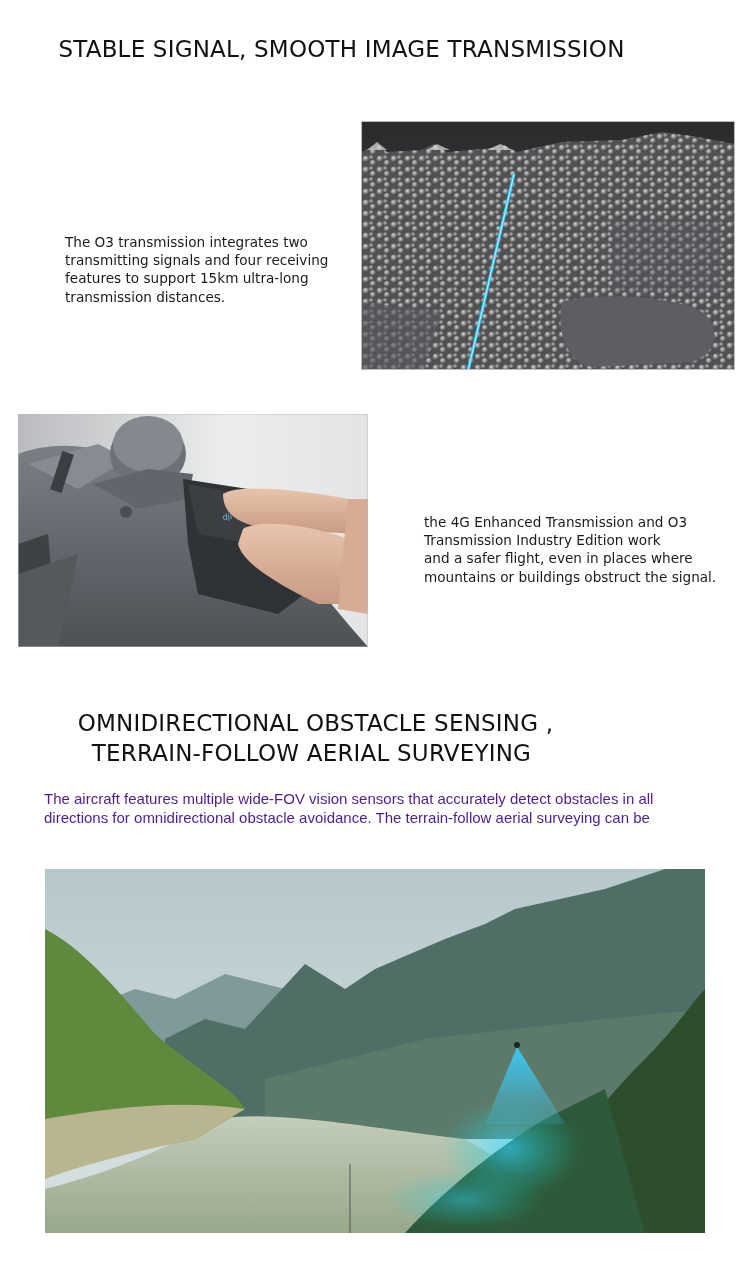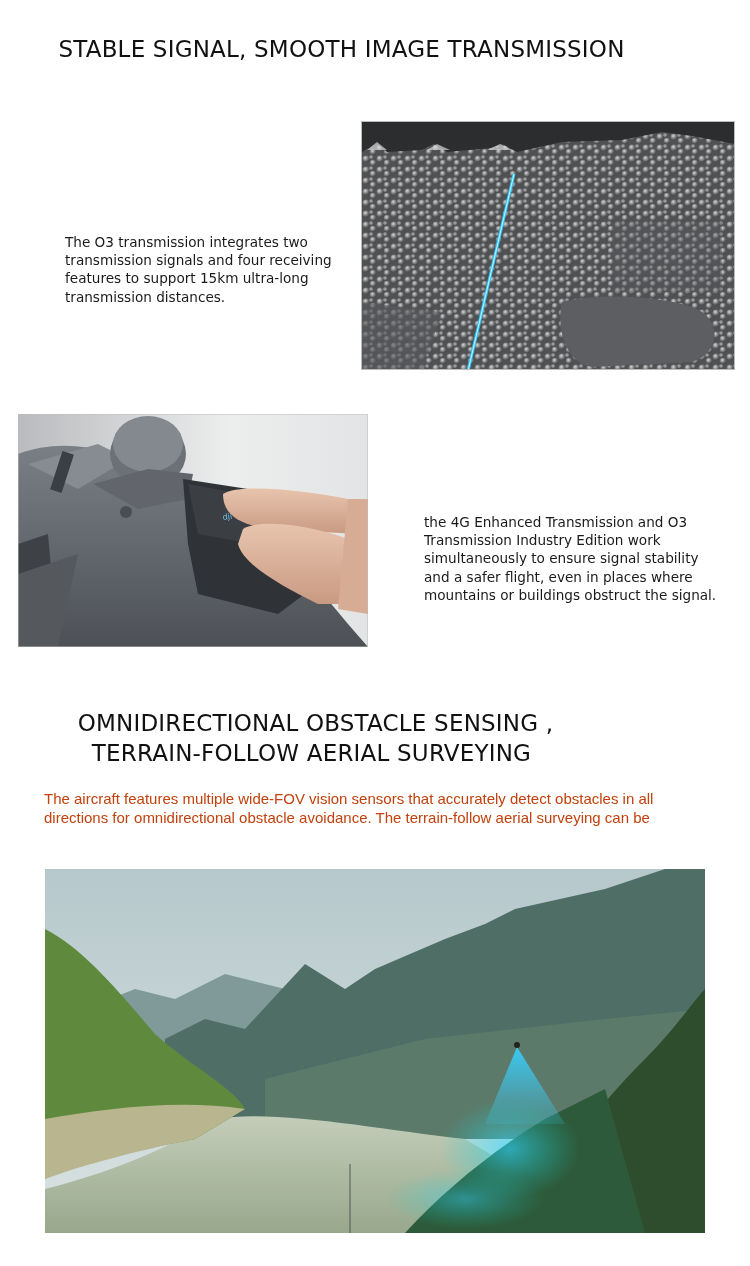--- a/index.html
+++ b/index.html
@@ -2,33 +2,33 @@
 <html><head>
 <meta charset="utf-8">
 <style>
   * { margin:0; padding:0; box-sizing:border-box; }
   html, body { width:750px; height:1266px; background:#ffffff; overflow:hidden; }
   body { position:relative; font-family:"Liberation Sans", "DejaVu Sans", sans-serif; color:#1a1a1a; }
   .abs { position:absolute; }
   .h1 { font-family:"DejaVu Sans", sans-serif; font-size:23px; font-weight:400; letter-spacing:0.2px; color:#111; text-align:center; white-space:nowrap; }
   .body-text { font-family:"DejaVu Sans", sans-serif; font-size:13.6px; line-height:18.2px; color:#1a1a1a;margin-top:23px; }
   .body-text span { display:block; white-space:nowrap; }
-  .wide-text { font-family:"Liberation Sans", sans-serif; font-size:15px; line-height:18.5px; color:#c2410c; }
+  .wide-text { font-family:"Liberation Sans", sans-serif; font-size:15px; line-height:18.5px; color:#4c1d95; }
   .wide-text span { display:block; white-space:nowrap; }
   .img-box { position:absolute; overflow:hidden; }
   svg { display:block; }
 </style>
 </head>
 <body>
 
 <div class="abs h1" style="left:0; width:683px; top:36px;">STABLE SIGNAL, SMOOTH IMAGE TRANSMISSION</div>
 
 <div class="abs body-text" style="left:65px; top:210px;">
   <span>The O3 transmission integrates two</span>
-  <span>transmission signals and four receiving</span>
+  <span>transmitting signals and four receiving</span>
   <span>features to support 15km ultra-long</span>
   <span>transmission distances.</span>
 </div>
 
 <div class="img-box" style="left:361px; top:121px; width:374px; height:249px; border:1px solid #bbb; background:#3a3b3d;">
   <svg width="374" height="249" viewBox="0 0 374 249">
     <defs>
       <linearGradient id="sky1" x1="0" y1="0" x2="0" y2="1">
         <stop offset="0" stop-color="#2b2c2e"></stop>
           <stop offset="1" stop-color="#3a3b3e"></stop>
@@ -94,21 +94,20 @@
     <path d="M205 80 C220 70 280 75 330 85 C350 90 350 110 340 120 L250 115 C220 110 205 100 205 80Z" fill="url(#skin)"></path>
     <path d="M225 115 C240 105 290 110 330 125 C350 135 350 175 330 190 L300 190 C260 170 225 150 220 130Z" fill="url(#skin)"></path>
     <path d="M330 85 L350 85 L350 200 L320 195Z" fill="#d6ac95"></path>
     <rect x="0" y="0" width="350" height="233" fill="none" stroke="#bdbdbd" stroke-width="1"></rect>
   </svg>
 </div>
 
 <div class="abs body-text" style="left:424px; top:490px;">
   <span>the 4G Enhanced Transmission and O3</span>
   <span>Transmission Industry Edition work</span>
-  <span>simultaneously to ensure signal stability</span>
   <span>and a safer flight, even in places where</span>
   <span>mountains or buildings obstruct the signal.</span>
 </div>
 
 <div class="abs h1" style="left:0; width:623px; top:708px; line-height:30px;">
   <div style="padding-left:8px;">OMNIDIRECTIONAL OBSTACLE SENSING ,</div>
   <div>TERRAIN-FOLLOW AERIAL SURVEYING</div>
 </div>
 
 <div class="abs wide-text" style="left:44px; top:790px;">

